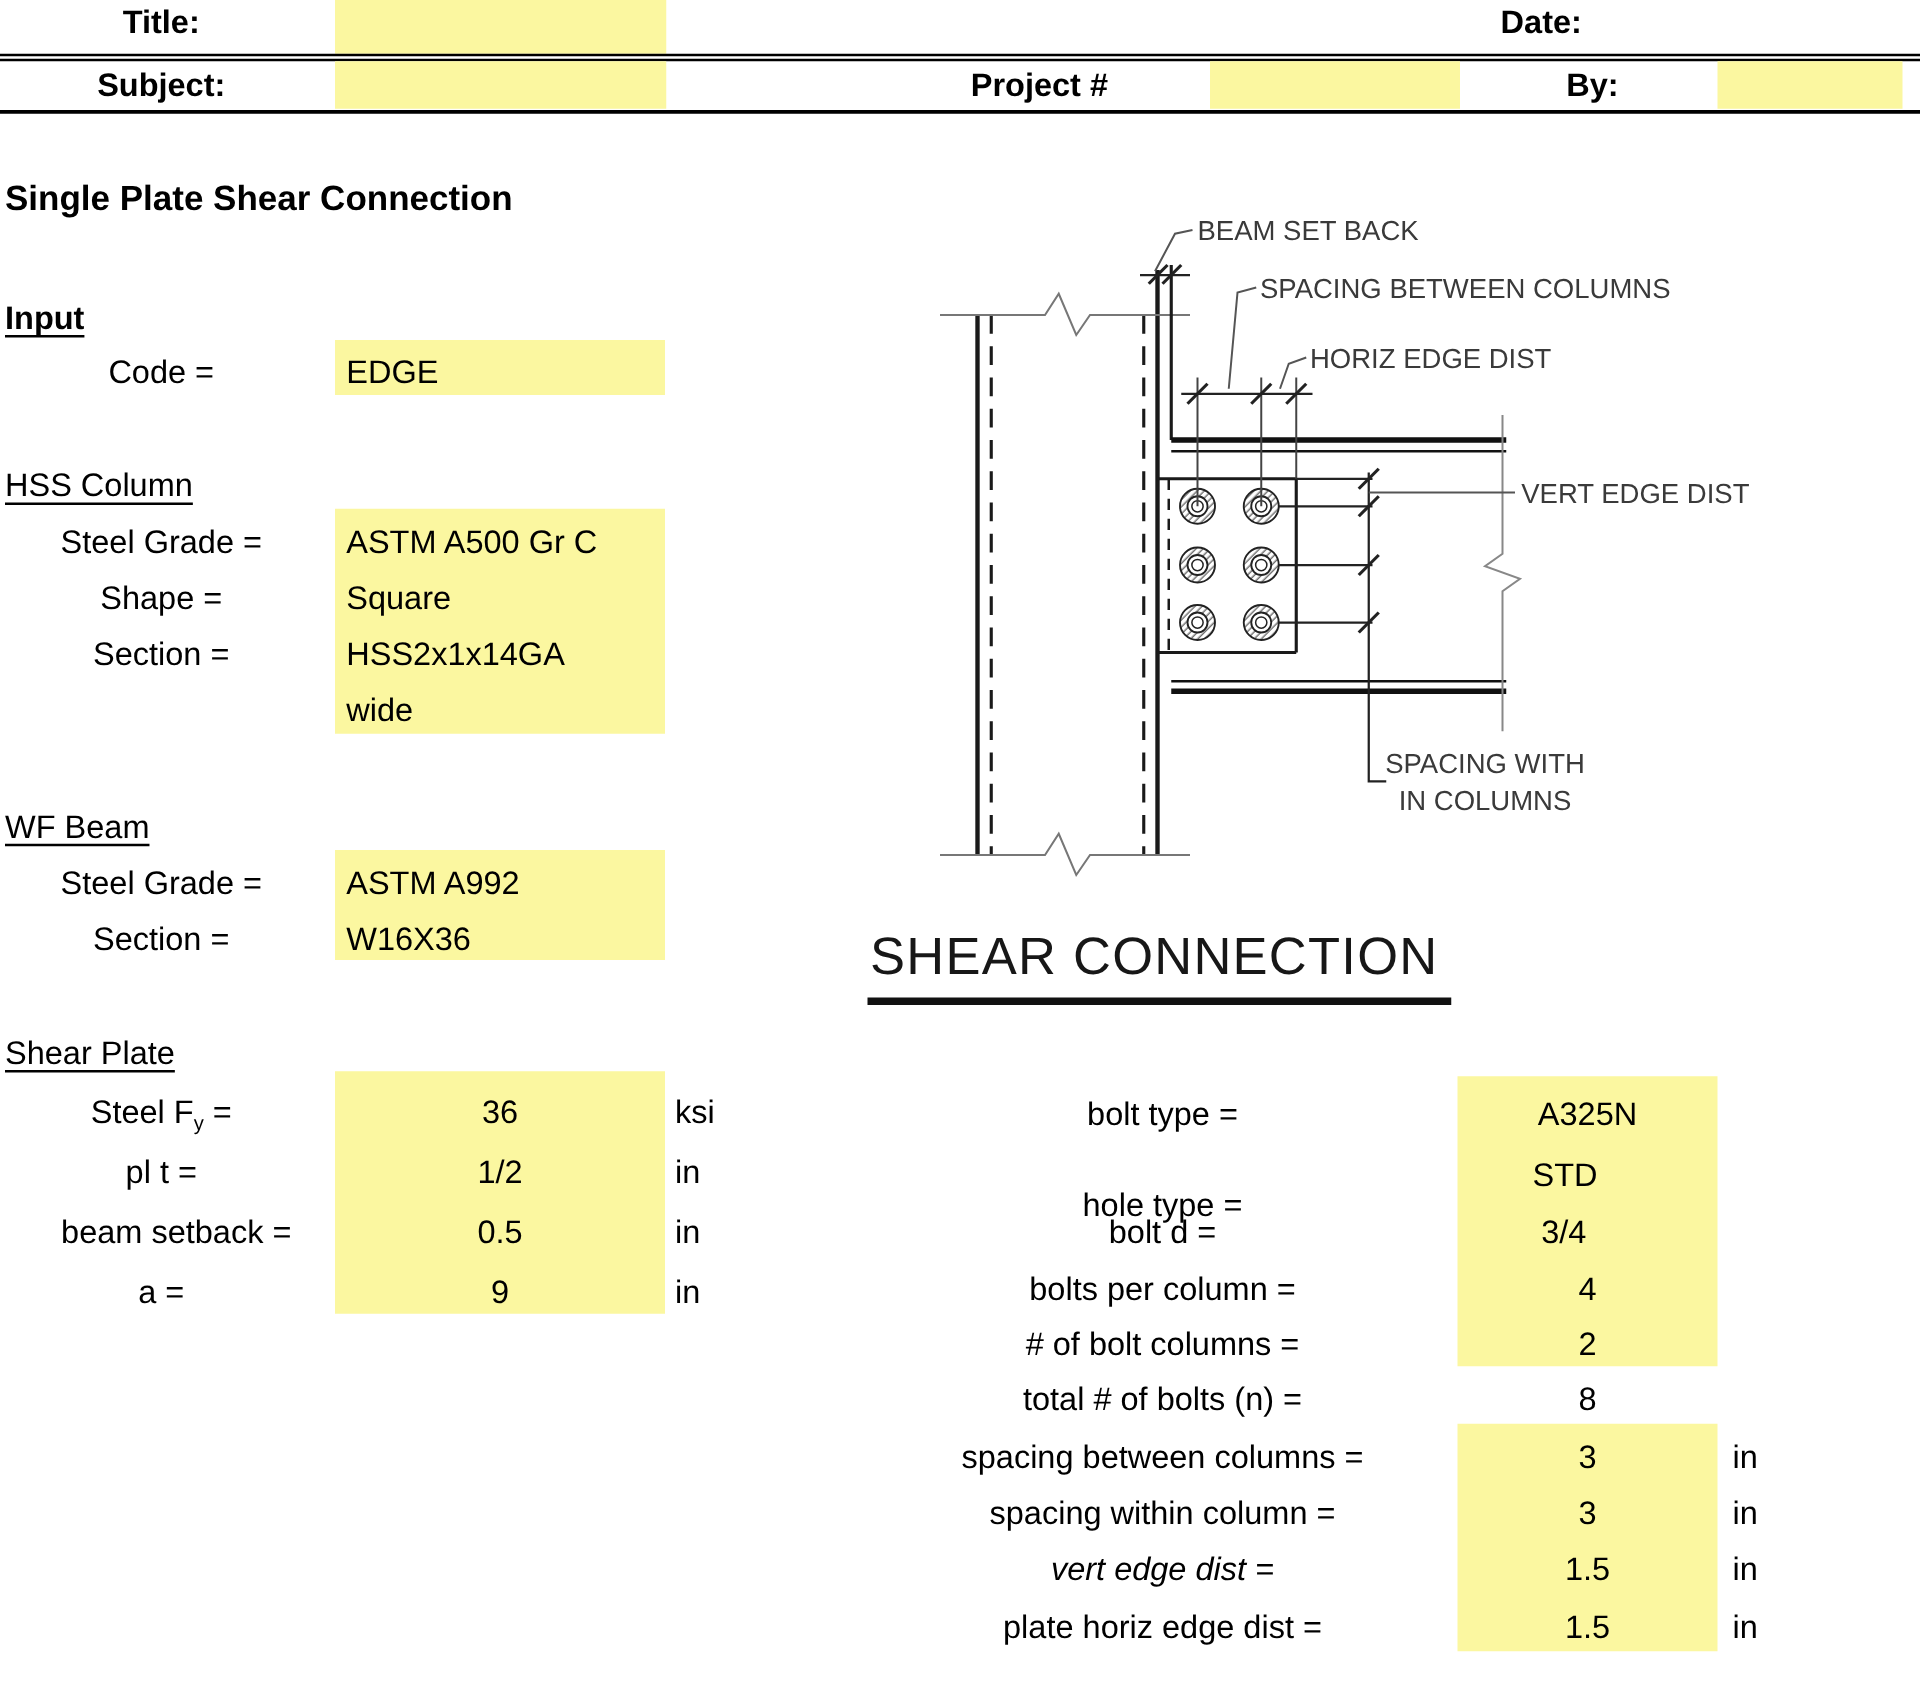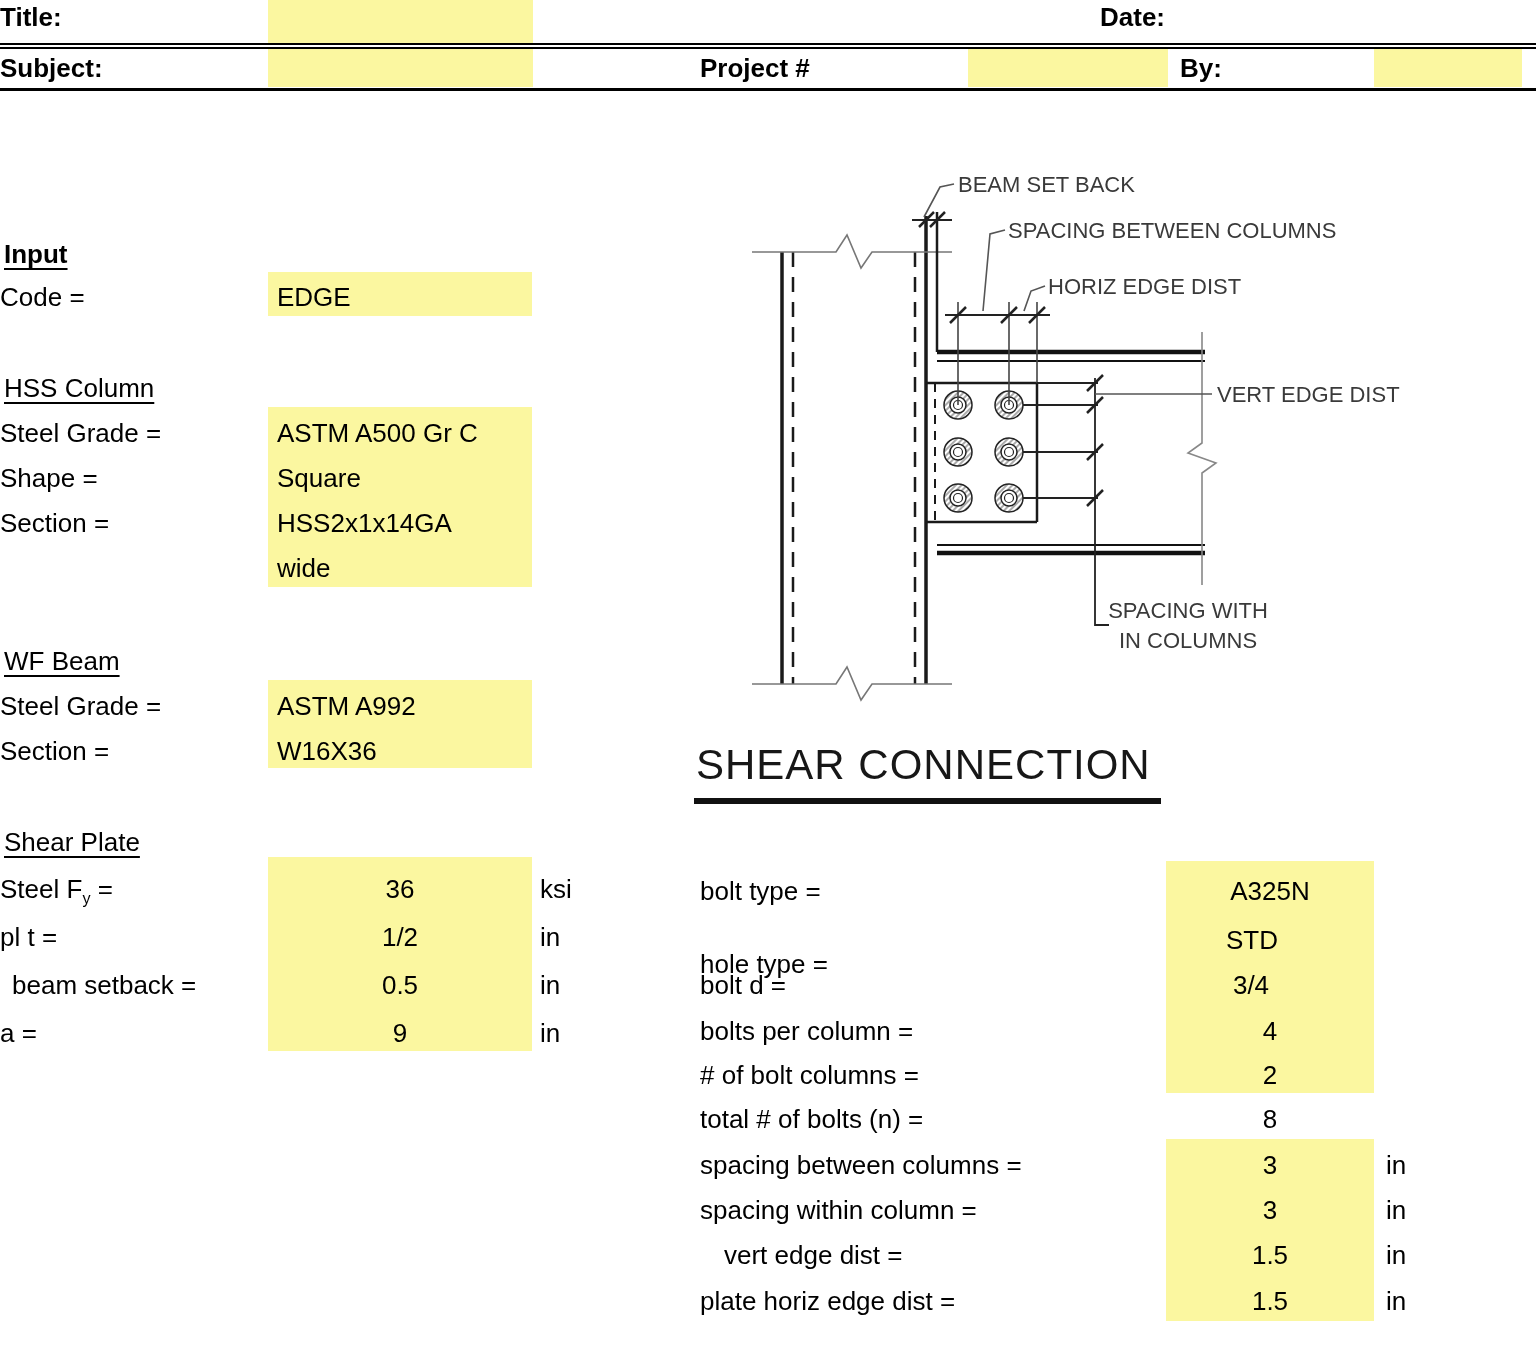--- a/index.html
+++ b/index.html
@@ -3,21 +3,21 @@
 <meta charset="utf-8">
 <style>
   html,body{margin:0;padding:0;background:#fff;}
   #screen{
     position:relative;width:1536px;height:1366px;background:#ffffff;
     font-family:"Liberation Sans",sans-serif;color:#000;overflow:hidden;
   }
   .abs{position:absolute;}
   .lbl{font-size:26px;line-height:34px;white-space:nowrap;}
   .b{font-weight:bold;}
-  .rt{text-align:left;}
+  .rt{text-align:center;}
   .ctr{text-align:center;}
   .u{text-decoration:underline;text-underline-offset:5px;text-decoration-thickness:2px;}
   .cell{background:#FBF7A0;}
   .rule{background:#000;left:0;width:1536px;}
   .heading{font-size:28px;font-weight:bold;white-space:nowrap;}
   sub{font-size:0.62em;}
   .caption{
     font-size:42px;letter-spacing:1px;color:#171717;white-space:nowrap;
     border-bottom:6px solid #111;padding:0 10px 9px 2px;
   }
@@ -37,20 +37,21 @@
 
   <div class="abs lbl b rt" style="left:0;top:51;width:258px;top:51px;">Subject:</div>
   <div class="abs cell" style="left:268px;top:49px;width:265px;height:38px;"></div>
   <div class="abs lbl b rt" style="left:700px;top:51px;width:263px;">Project #</div>
   <div class="abs cell" style="left:968px;top:49px;width:200px;height:38px;"></div>
   <div class="abs lbl b rt" style="left:1180px;top:51px;width:188px;">By:</div>
   <div class="abs cell" style="left:1374px;top:49px;width:148px;height:38px;"></div>
 
   <div class="abs rule" style="top:88px;height:3px;"></div>
 
+  <div class="abs heading" style="left:4px;top:143px;">Single Plate Shear Connection</div>
 
   <div class="abs lbl b u" style="left:4px;top:237px;">Input</div>
   <div class="abs cell" style="left:268px;top:272px;width:264px;height:44px;"></div>
   <div class="abs lbl rt" style="left:0;top:280px;width:258px;">Code =</div>
   <div class="abs lbl" style="left:277px;top:280px;">EDGE</div>
 
   <div class="abs lbl u" style="left:4px;top:371px;">HSS Column</div>
   <div class="abs cell" style="left:268px;top:407px;width:264px;height:180px;"></div>
   <div class="abs lbl rt" style="left:0;top:416px;width:258px;">Steel Grade =</div>
   <div class="abs lbl" style="left:277px;top:416px;">ASTM A500 Gr C</div>
@@ -108,21 +109,21 @@
   <div class="abs lbl ctr" style="left:1166px;top:1102px;width:208px;">8</div>
 
   <div class="abs lbl rt" style="left:700px;top:1148px;width:460px;">spacing between columns =</div>
   <div class="abs lbl ctr" style="left:1166px;top:1148px;width:208px;">3</div>
   <div class="abs lbl" style="left:1386px;top:1148px;">in</div>
 
   <div class="abs lbl rt" style="left:700px;top:1193px;width:460px;">spacing within column =</div>
   <div class="abs lbl ctr" style="left:1166px;top:1193px;width:208px;">3</div>
   <div class="abs lbl" style="left:1386px;top:1193px;">in</div>
 
-  <div class="abs lbl rt" style="left:724px;top:1238px;width:460px;">vert edge dist =</div>
+  <div class="abs lbl rt" style="left:700px;top:1238px;width:460px;font-style:italic;">vert edge dist =</div>
   <div class="abs lbl ctr" style="left:1166px;top:1238px;width:208px;">1.5</div>
   <div class="abs lbl" style="left:1386px;top:1238px;">in</div>
 
   <div class="abs lbl rt" style="left:700px;top:1284px;width:460px;">plate horiz edge dist =</div>
   <div class="abs lbl ctr" style="left:1166px;top:1284px;width:208px;">1.5</div>
   <div class="abs lbl" style="left:1386px;top:1284px;">in</div>
 
   <svg class="abs" style="left:690px;top:150px;" width="760" height="565" viewBox="0 0 760 565">
     <defs>
       <pattern id="bolt-hatch" patternUnits="userSpaceOnUse" width="4" height="4" patternTransform="rotate(45)">

